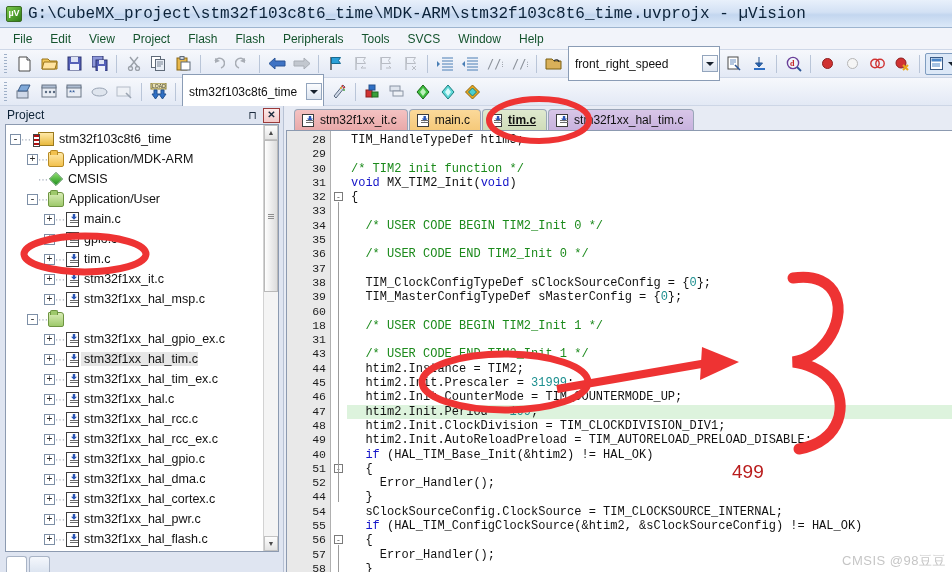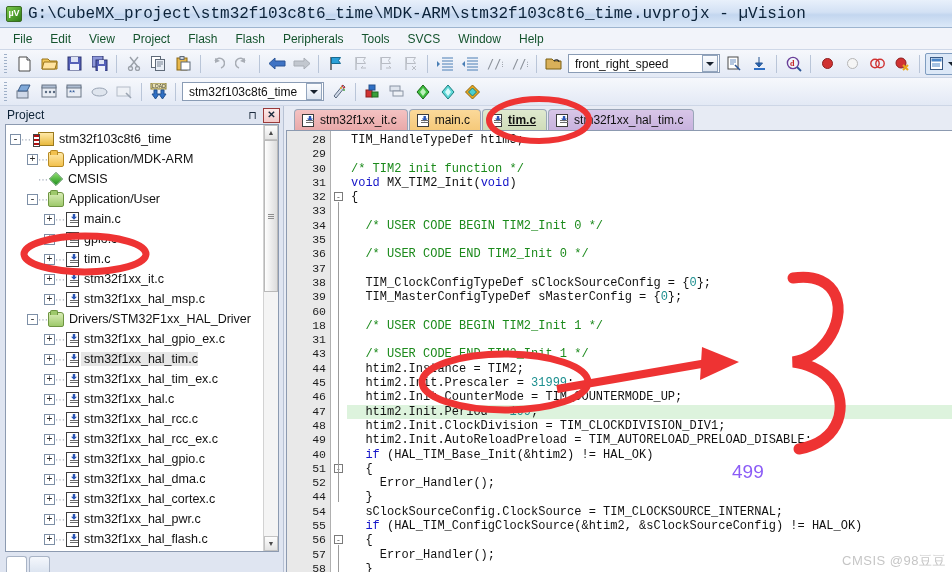--- a/index.html
+++ b/index.html
@@ -73,21 +73,21 @@
   }
   .tbtn {
     width: 23px; height: 22px; margin: 0 1px;
     display: flex; align-items: center; justify-content: center;
     border: 1px solid transparent; border-radius: 2px;
     flex: 0 0 auto; position: relative;
   }
   .tbtn.framed { border-color:#7f9dc0; background:#dce8f7; }
   .tsep { width: 1px; height: 18px; background: #b9c5d8; margin: 0 4px; flex: 0 0 auto; }
   .tcombo {
-    height: 19px; border: 1px solid #8a9cb5; background: #fff;
+    height: 35px; border: 1px solid #8a9cb5; background: #fff;
     display: flex; align-items: center; margin: 0 2px;
     flex: 0 0 auto;
   }
   .tcombo .val {
     font-size: 12px; color: #111; padding: 0 6px; white-space: nowrap;
     overflow: hidden;
   }
   .tcombo .arrow {
     width: 16px; height: 17px; margin-left: auto; margin-right: 1px;
     background: linear-gradient(to bottom,#fbfcfe,#dde5f0);
@@ -283,21 +283,21 @@
     font-family:"Liberation Mono", monospace;
   }
   .foldline {
     position:absolute; left:7px; width:1px; background:#9b9b9b;
   }
 
   
   .anno { position:absolute; pointer-events:none; }
   .anno-num {
     font-family:"Liberation Sans", sans-serif;
-    font-size: 19px; color: #8b5cf6; font-weight: normal;
+    font-size: 19px; color: #b91c1c; font-weight: normal;
   }
   .watermark {
     position:absolute; right: 6px; bottom: 2px;
     font-size: 13px; color: rgba(150,150,150,.55);
     font-family:"Liberation Sans", sans-serif; letter-spacing:.5px;
     white-space:nowrap;
   }
 </style>
 </head>
 <body>
@@ -701,21 +701,20 @@
             <div class="trow" style="padding-left: 34px;">
               <div class="exp">+</div>
               <div class="dots">⋯</div>
               <div class="ico ico-file"></div>
               <div class="lbl">stm32f1xx_hal_msp.c</div>
             </div>
             <div class="trow" style="padding-left: 17px;">
               <div class="exp">-</div>
               <div class="dots">⋯</div>
               <div class="ico ico-folder green"></div>
-              <div class="lbl">Drivers/STM32F1xx_HAL_Driver</div>
             </div>
             <div class="trow" style="padding-left: 34px;">
               <div class="exp">+</div>
               <div class="dots">⋯</div>
               <div class="ico ico-file"></div>
               <div class="lbl">stm32f1xx_hal_gpio_ex.c</div>
             </div>
             <div class="trow selected" style="padding-left: 34px;">
               <div class="exp">+</div>
               <div class="dots">⋯</div>

